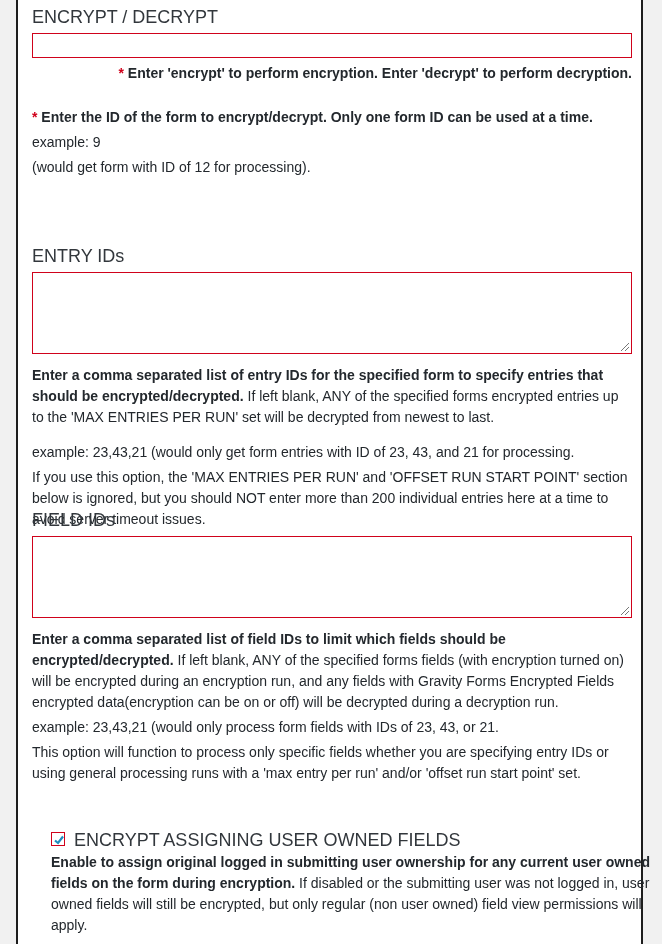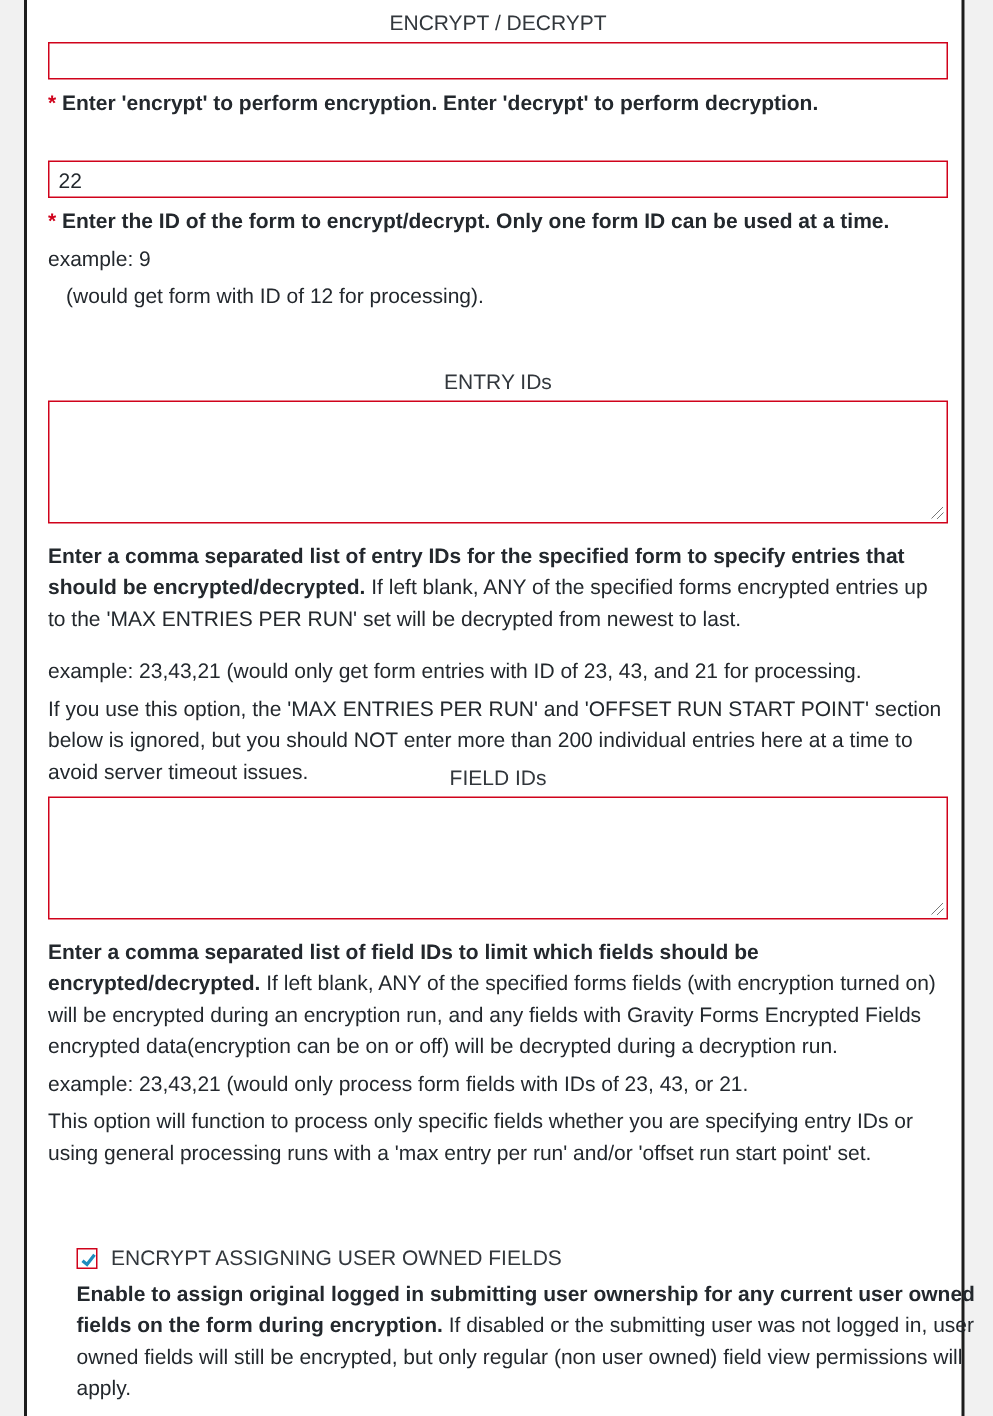--- a/index.html
+++ b/index.html
@@ -1,51 +1,50 @@
 <!DOCTYPE html>
 <html><head>
 <meta charset="utf-8">
 <style>
   html, body { margin:0; padding:0; }
   body { width:662px; height:944px; background:#f1f1f1; overflow:hidden; font-family:"Liberation Sans", sans-serif; color:#23282d; }
   .panel { position:absolute; left:16px; top:-2px; width:623px; height:960px; background:#fff; border-left:2px solid #1d1d1d; border-right:2px solid #1d1d1d; }
   .content { position:absolute; left:14px; width:600px; }
-  .label { font-size:14px; color:#32373c;text-align:center; }
+  .label { font-size:18px; color:#32373c; }
   .input { box-sizing:border-box; border:1px solid #d0021b; background:#fff; font-size:14px; padding:4px 6px; color:#23282d; width:600px; height:25px; }
   .textarea { box-sizing:border-box; border:1px solid #d0021b; background:#fff; width:600px; height:82px; position:relative; }
   .resize { position:absolute; right:2px; bottom:2px; width:8px; height:8px;
     background:linear-gradient(135deg, transparent 45%, #777 45%, #777 52%, transparent 52%, transparent 70%, #777 70%, #777 77%, transparent 77%); }
   .desc { font-size:14px; line-height:21px; color:#23282d; margin:0; }
   .desc b { font-weight:bold; }
   .req { color:#d0021b; font-weight:bold; }
   .checkbox { position:absolute; width:14px; height:14px; border:1px solid #d0021b; box-sizing:border-box; background:#fff; }
   .checkbox svg { position:absolute; left:1px; top:1px; }
 </style>
 </head>
 <body>
 
 <div class="panel">
 
   <div class="content" style="top:9px;">
     <div class="label">ENCRYPT / DECRYPT</div>
     <input class="input" style="margin-top: 5px;" value="">
-    <p class="desc" style="margin-top:5px;font-weight:bold;">
+    <p class="desc" style="margin-top:5px;font-weight:bold;text-align:right;">
       <span class="req">*</span>
       <span>Enter 'encrypt' to perform encryption. Enter 'decrypt' to perform decryption.</span>
     </p>
   </div>
 
   <div class="content" style="top:104px;">
-    <input class="input" style="margin-top: 5px;" value="22">
     <p class="desc" style="margin-top:5px;font-weight:bold;">
       <span class="req">*</span>
       <span>Enter the ID of the form to encrypt/decrypt. Only one form ID can be used at a time.</span>
     </p>
     <p class="desc" style="margin-top:4px;">example: 9</p>
-    <p class="desc" style="margin-top:4px;margin-left:12px;">(would get form with ID of 12 for processing).</p>
+    <p class="desc" style="margin-top:4px;">(would get form with ID of 12 for processing).</p>
   </div>
 
   <div class="content" style="top:248px;">
     <div class="label">ENTRY IDs</div>
     <div class="textarea" style="margin-top:5px;">
       <span class="resize"></span>
     </div>
     <p class="desc" style="margin-top:11px;"><b>Enter a comma separated list of entry IDs for the specified form to specify entries that should be encrypted/decrypted.</b><span> If left blank, ANY of the specified forms encrypted entries up to the 'MAX ENTRIES PER RUN' set will be decrypted from newest to last.</span></p>
     <p class="desc" style="margin-top:14px;">example: 23,43,21 (would only get form entries with ID of 23, 43, and 21 for processing.</p>
     <p class="desc" style="margin-top:4px;">If you use this option, the 'MAX ENTRIES PER RUN' and 'OFFSET RUN START POINT' section below is ignored, but you should NOT enter more than 200 individual entries here at a time to avoid server timeout issues.</p>

